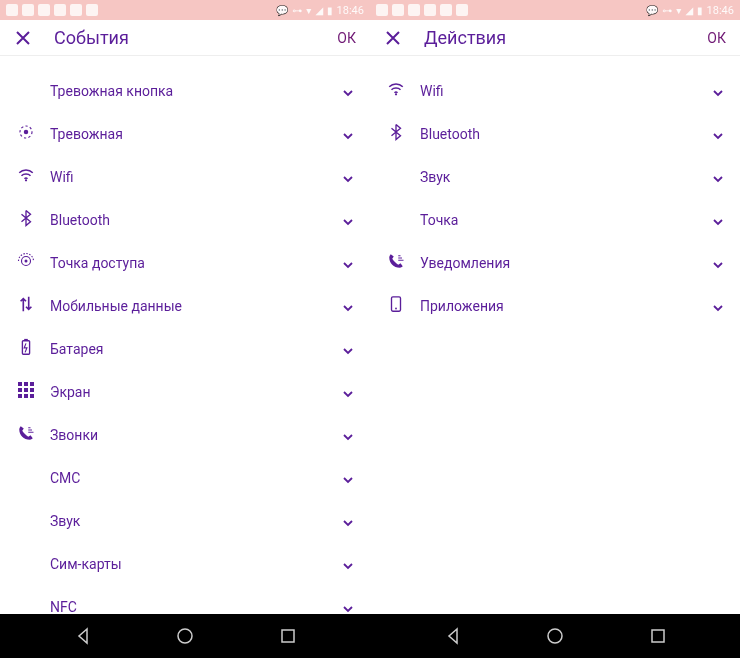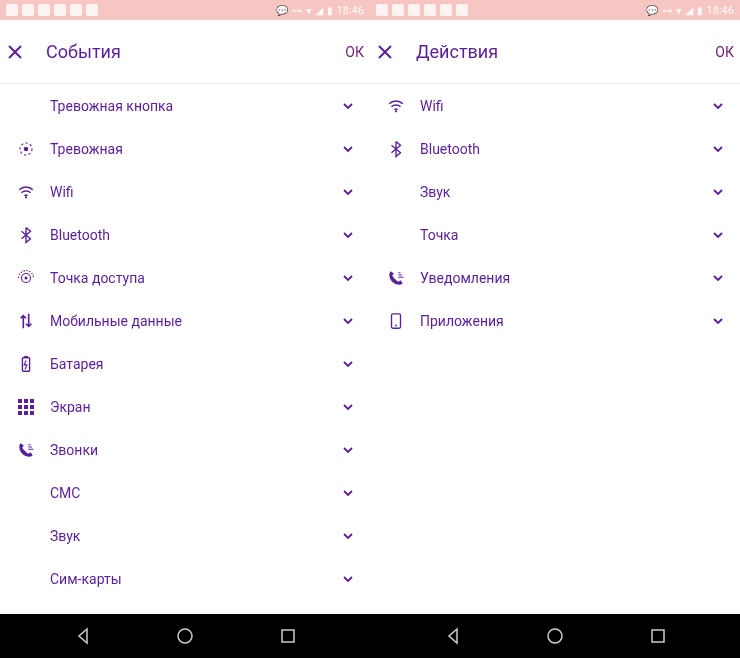--- a/index.html
+++ b/index.html
@@ -34,24 +34,24 @@
       color: rgba(255,255,255,0.9);
     }
     .statusbar .left, .statusbar .right {
       display: flex;
       gap: 4px;
       align-items: center;
     }
     .status-icon { width: 12px; height: 12px; background: rgba(255,255,255,0.8); border-radius: 2px; }
     .status-time { font-size: 11px; }
     .header {
-      height: 64px;
-      display: flex;
-      align-items: center;
-      padding: 0 6px;
+      height: 36px;
+      display: flex;
+      align-items: center;
+      padding: 0 14px;
       border-bottom: 1px solid #eee;
       gap: 22px;
     }
     .close-btn {
       width: 18px; height: 18px;
       display: flex; align-items: center; justify-content: center;
       color: #5b1e9a;
       cursor: pointer;
     }
     .header-title {
@@ -65,21 +65,21 @@
       color: #701a75;
       cursor: pointer;
     }
     .list {
       flex: 1;
       overflow-y: hidden;
     }
     .list-item {
       height: 43px;
       display: flex;
-      align-items: center;
+      align-items: flex-end;
       padding: 0 16px;
       gap: 14px;
       cursor: pointer;
     }
     .item-icon {
       width: 20px;
       height: 20px;
       display: flex;
       align-items: center;
       justify-content: center;

